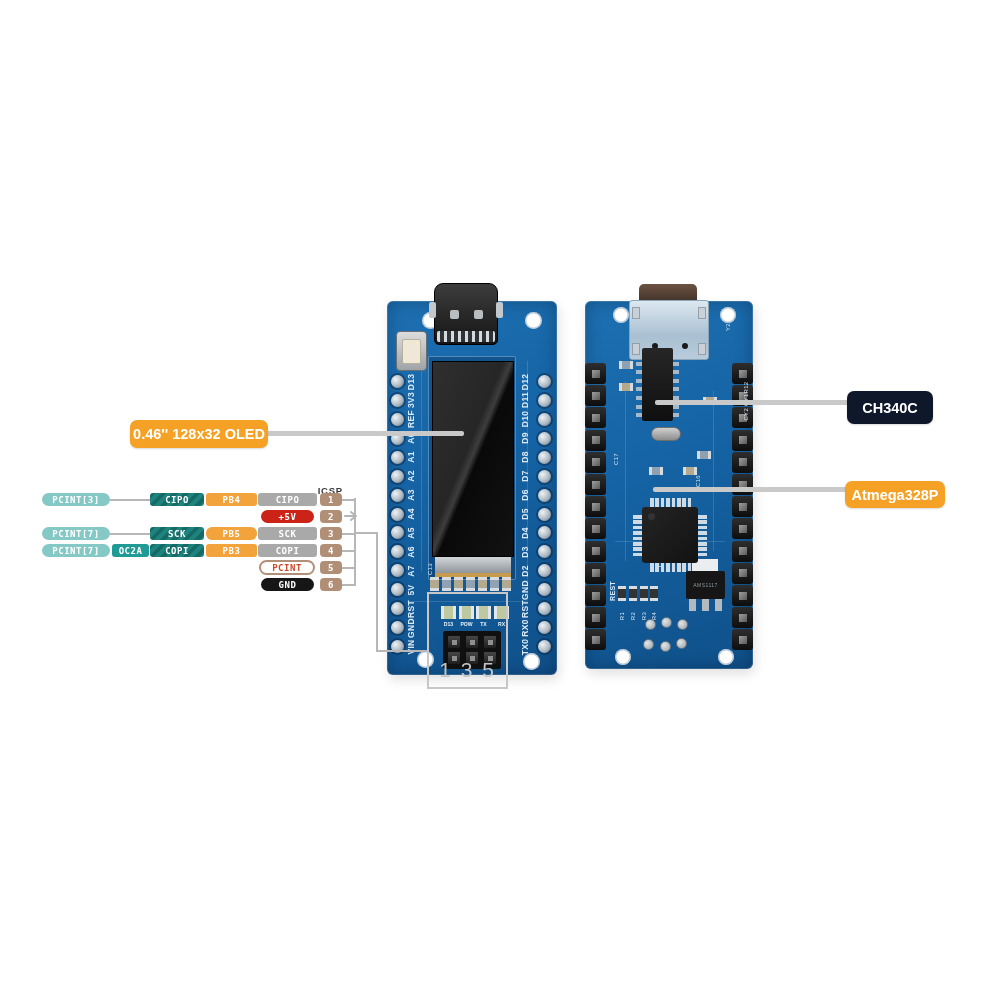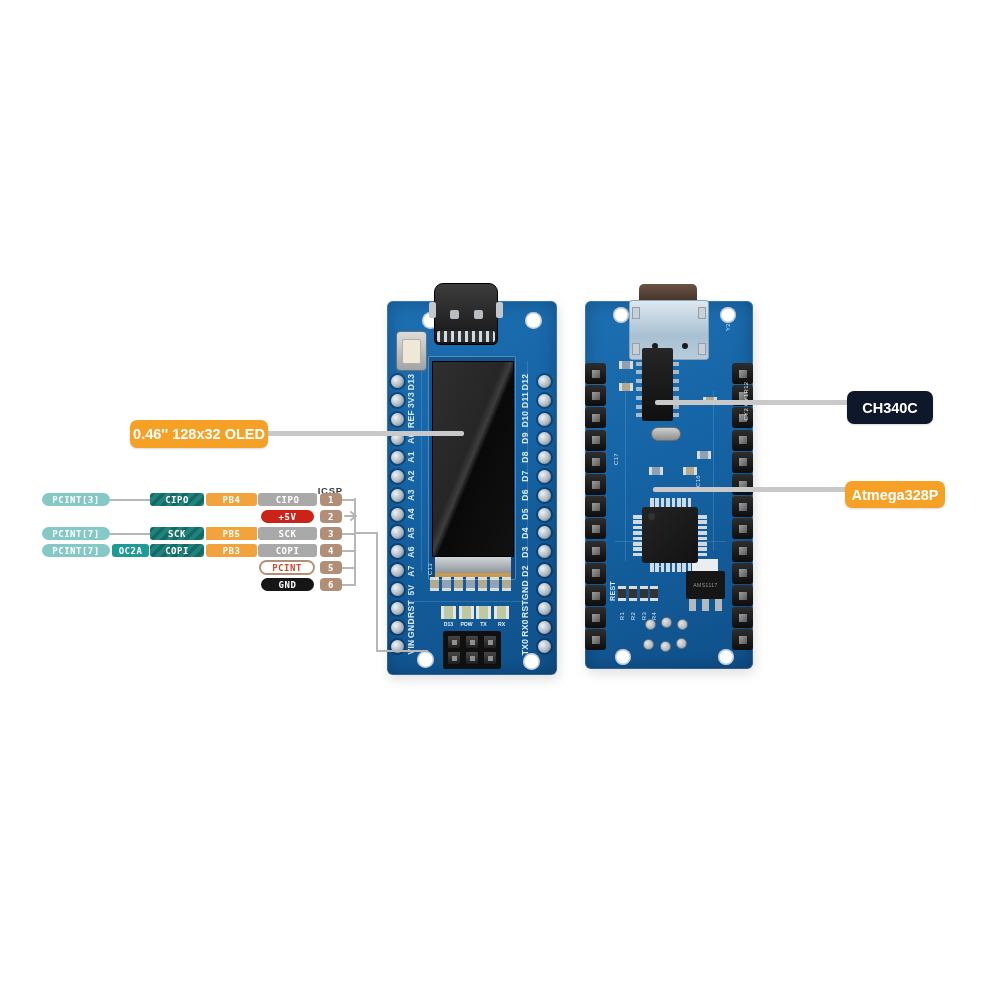--- a/index.html
+++ b/index.html
@@ -62,21 +62,21 @@
       <div class="pcell" style="position: absolute; left: 150px; top: 493px; width: 54px; height: 13px; background: repeating-linear-gradient(135deg, rgb(21, 106, 101) 0px, rgb(21, 106, 101) 4px, rgb(29, 131, 124) 4px, rgb(29, 131, 124) 8px); border-radius: 3px;">CIPO</div>
       <div class="pcell" style="position: absolute; left: 206px; top: 493px; width: 51px; height: 13px; background: rgb(243, 163, 60); border-radius: 3px;">PB4</div>
       <div class="pcell" style="position: absolute; left: 258px; top: 493px; width: 59px; height: 13px; background: rgb(169, 169, 169); border-radius: 3px;">CIPO</div>
       <div class="pcell" style="position: absolute; left: 320px; top: 493px; width: 22px; height: 13px; background: rgb(177, 143, 118); border-radius: 4px;">1</div>
       <div style="position: absolute; left: 110px; top: 498.5px; width: 40px; height: 2px; background: rgb(183, 183, 183);"></div>
       <div style="position: absolute; left: 342px; top: 498.5px; width: 14px; height: 2px; background: rgb(183, 183, 183);"></div>
       <div class="pcell" style="position: absolute; left: 261px; top: 510px; width: 53px; height: 13px; background: rgb(203, 35, 24); border-radius: 7px;">+5V</div>
       <div class="pcell" style="position: absolute; left: 320px; top: 510px; width: 22px; height: 13px; background: rgb(177, 143, 118); border-radius: 4px;">2</div>
       <div class="pcell" style="position: absolute; left: 42px; top: 527px; width: 68px; height: 13px; background: rgb(133, 201, 198); border-radius: 7px;">PCINT[7]</div>
       <div class="pcell" style="position: absolute; left: 150px; top: 527px; width: 54px; height: 13px; background: repeating-linear-gradient(135deg, rgb(21, 106, 101) 0px, rgb(21, 106, 101) 4px, rgb(29, 131, 124) 4px, rgb(29, 131, 124) 8px); border-radius: 3px;">SCK</div>
-      <div class="pcell" style="position: absolute; left: 206px; top: 527px; width: 51px; height: 13px; background: rgb(243, 163, 60); border-radius: 1px;">PB5</div>
+      <div class="pcell" style="position: absolute; left: 206px; top: 527px; width: 51px; height: 13px; background: rgb(243, 163, 60); border-radius: 6px;">PB5</div>
       <div class="pcell" style="position: absolute; left: 258px; top: 527px; width: 59px; height: 13px; background: rgb(169, 169, 169); border-radius: 3px;">SCK</div>
       <div class="pcell" style="position: absolute; left: 320px; top: 527px; width: 22px; height: 13px; background: rgb(177, 143, 118); border-radius: 4px;">3</div>
       <div style="position: absolute; left: 110px; top: 532.5px; width: 40px; height: 2px; background: rgb(183, 183, 183);"></div>
       <div style="position: absolute; left: 342px; top: 532.5px; width: 14px; height: 2px; background: rgb(183, 183, 183);"></div>
       <div class="pcell" style="position: absolute; left: 42px; top: 544px; width: 68px; height: 13px; background: rgb(133, 201, 198); border-radius: 7px;">PCINT[7]</div>
       <div class="pcell" style="position: absolute; left: 112px; top: 544px; width: 37px; height: 13px; background: rgb(31, 154, 148); border-radius: 3px;">OC2A</div>
       <div class="pcell" style="position: absolute; left: 150px; top: 544px; width: 54px; height: 13px; background: repeating-linear-gradient(135deg, rgb(21, 106, 101) 0px, rgb(21, 106, 101) 4px, rgb(29, 131, 124) 4px, rgb(29, 131, 124) 8px); border-radius: 3px;">COPI</div>
       <div class="pcell" style="position: absolute; left: 206px; top: 544px; width: 51px; height: 13px; background: rgb(243, 163, 60); border-radius: 3px;">PB3</div>
       <div class="pcell" style="position: absolute; left: 258px; top: 544px; width: 59px; height: 13px; background: rgb(169, 169, 169); border-radius: 3px;">COPI</div>
       <div class="pcell" style="position: absolute; left: 320px; top: 544px; width: 22px; height: 13px; background: rgb(177, 143, 118); border-radius: 4px;">4</div>
@@ -209,20 +209,23 @@
       <div style="position: absolute; left: 51px; top: 320px; width: 21px; text-align: center; font-size: 6px; transform: scale(0.85); color: rgb(232, 241, 250); font-weight: bold; font-family: &quot;Liberation Sans&quot;, sans-serif;">D13</div>
       <div style="position: absolute; left: 71.5px; top: 305px; width: 15px; height: 13px; background: rgb(190, 201, 162); border-left: 3px solid rgb(226, 230, 233); border-right: 3px solid rgb(226, 230, 233);"></div>
       <div style="position: absolute; left: 68.5px; top: 320px; width: 21px; text-align: center; font-size: 6px; transform: scale(0.85); color: rgb(232, 241, 250); font-weight: bold; font-family: &quot;Liberation Sans&quot;, sans-serif;">POW</div>
       <div style="position: absolute; left: 89px; top: 305px; width: 15px; height: 13px; background: rgb(190, 201, 162); border-left: 3px solid rgb(226, 230, 233); border-right: 3px solid rgb(226, 230, 233);"></div>
       <div style="position: absolute; left: 86px; top: 320px; width: 21px; text-align: center; font-size: 6px; transform: scale(0.85); color: rgb(232, 241, 250); font-weight: bold; font-family: &quot;Liberation Sans&quot;, sans-serif;">TX</div>
       <div style="position: absolute; left: 106.5px; top: 305px; width: 15px; height: 13px; background: rgb(190, 201, 162); border-left: 3px solid rgb(226, 230, 233); border-right: 3px solid rgb(226, 230, 233);"></div>
       <div style="position: absolute; left: 103.5px; top: 320px; width: 21px; text-align: center; font-size: 6px; transform: scale(0.85); color: rgb(232, 241, 250); font-weight: bold; font-family: &quot;Liberation Sans&quot;, sans-serif;">RX</div>
       <div class="pinlabel silk-tiny" style="position: absolute; left: 40px; top: 268px;">C13</div>
     </div>
 
+  <div class="icsp-box">
+    <div class="icsp-135">1 3 5</div>
+  </div>
 
   <div class="board" style="left:585px; top:301px; width:168px; height:368px;">
     <div class="trace" style="left:40px; top:80px; width:1px; height:180px;"></div>
     <div class="trace" style="left:30px; top:240px; width:110px; height:1px;"></div>
     <div class="trace" style="left:128px; top:90px; width:1px; height:160px;"></div>
 
     <div class="abs" style="left:54px; top:-17px; width:58px; height:20px; background:linear-gradient(180deg,#6b5343,#3e2e25); border-radius:5px 5px 0 0;"></div>
     <div class="abs" style="left:44px; top:-1px; width:80px; height:60px; background:linear-gradient(180deg,#dde8f0,#a8c0d2 60%,#b8ccdb); border:1px solid #8aa5ba; border-radius:3px; z-index:2;">
       <div class="abs" style="left:2px; top:6px; width:8px; height:12px; background:#c9d1d7; border:1px solid #93a0ab;"></div>
       <div class="abs" style="left:68px; top:6px; width:8px; height:12px; background:#c9d1d7; border:1px solid #93a0ab;"></div>

